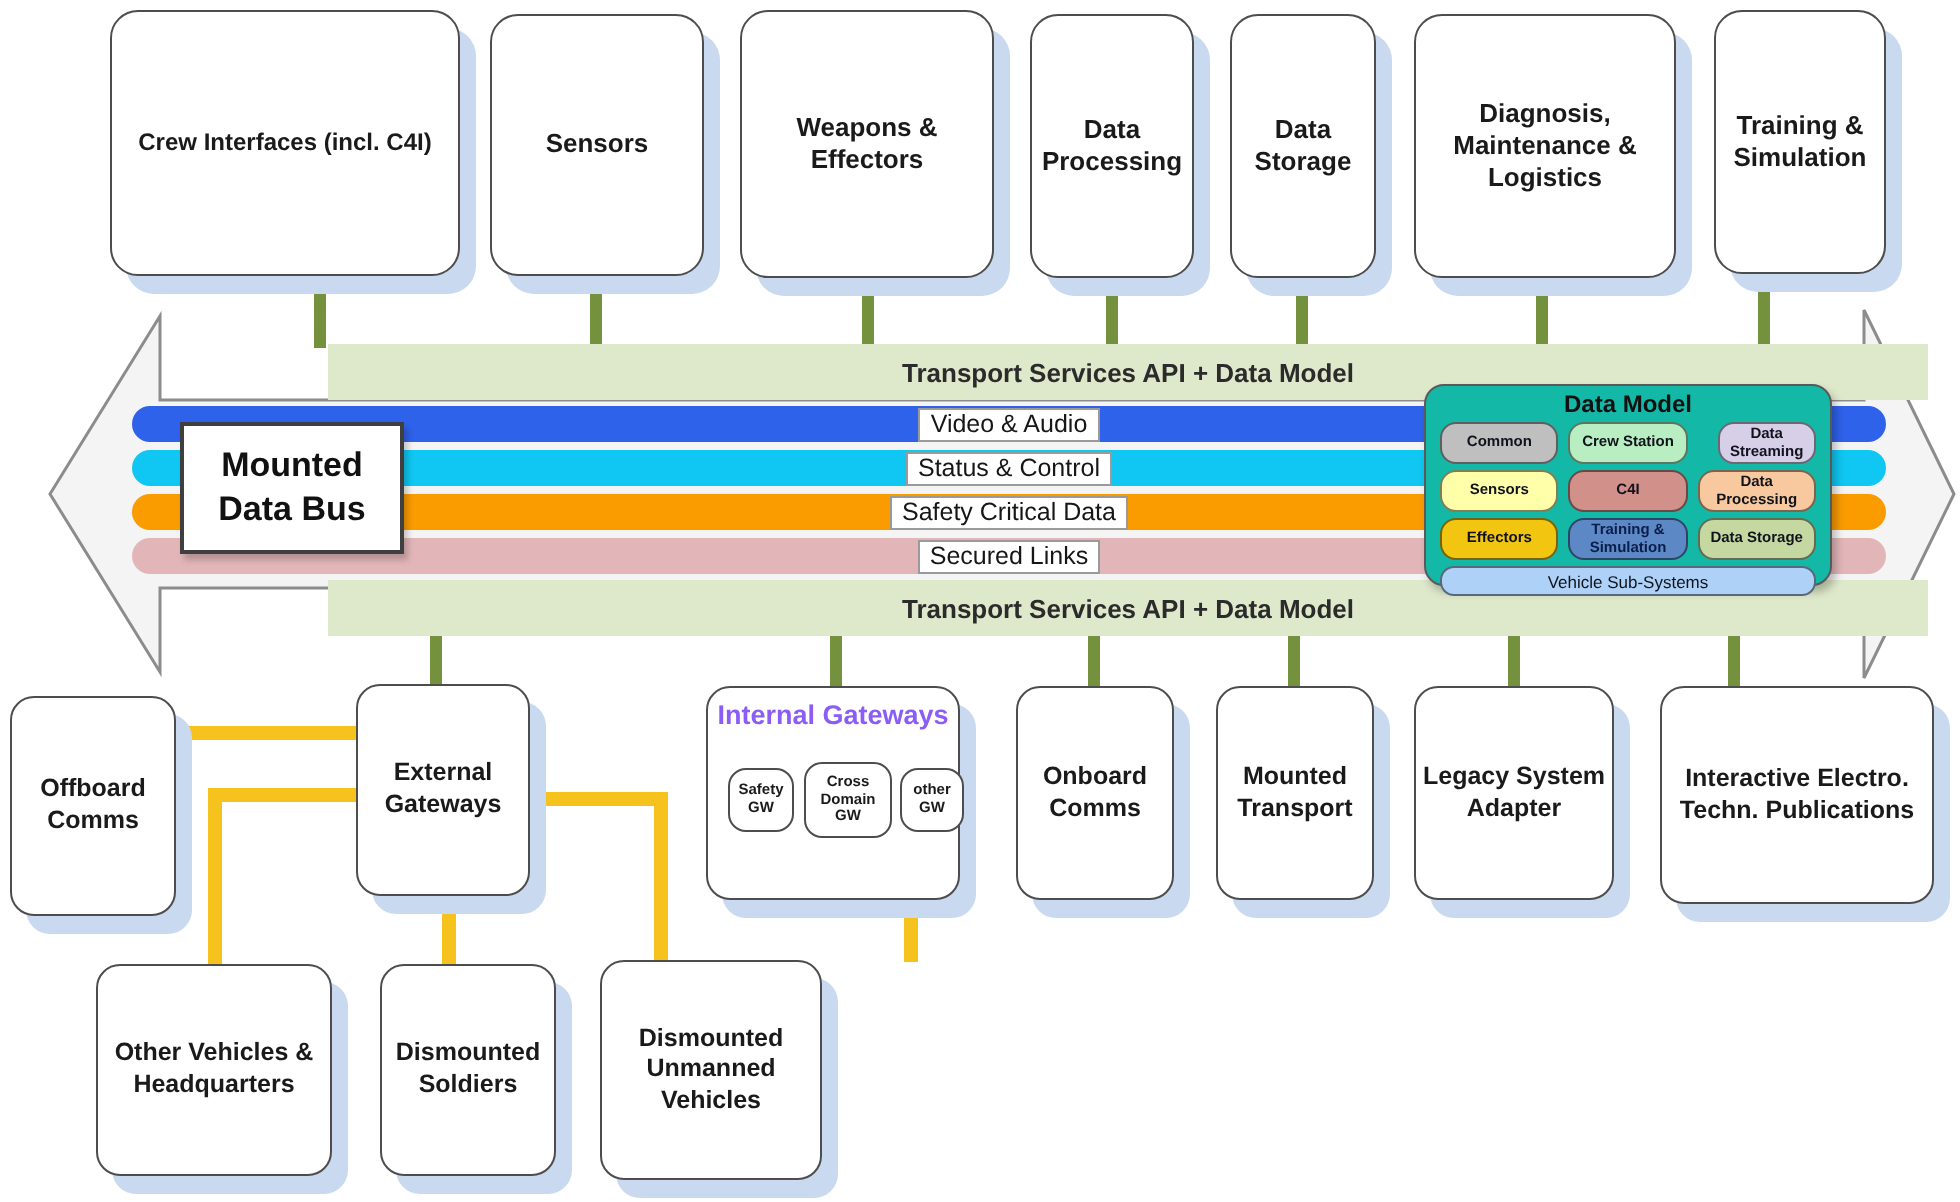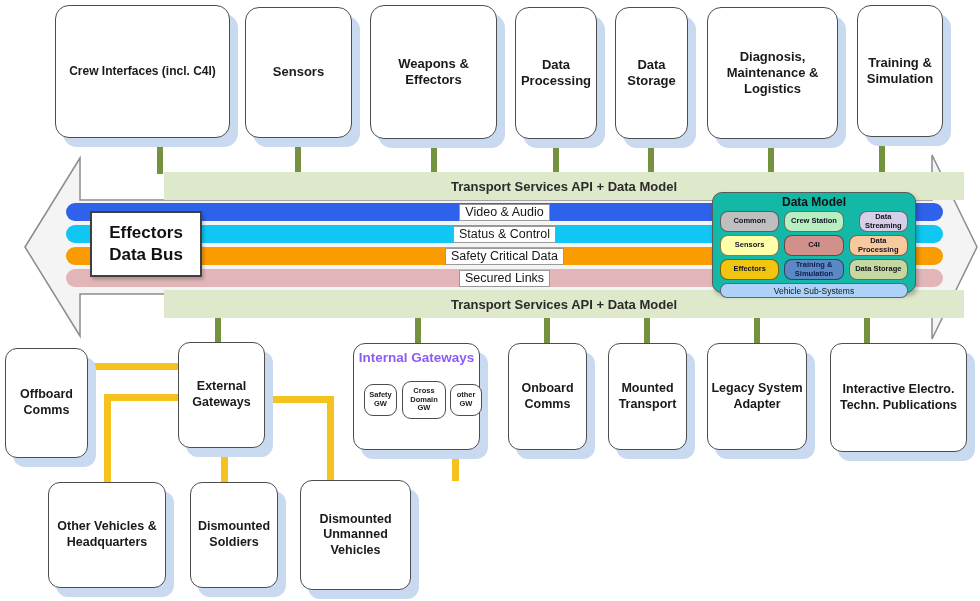--- a/index.html
+++ b/index.html
@@ -86,21 +86,21 @@
   <div class="channel" style="top: 225px; background: rgb(15, 199, 242);">
     <span class="chlabel">Status &amp; Control</span>
   </div>
   <div class="channel" style="top: 247px; background: rgb(250, 155, 0);">
     <span class="chlabel">Safety Critical Data</span>
   </div>
   <div class="channel" style="top: 269px; background: rgb(226, 182, 184);">
     <span class="chlabel">Secured Links</span>
   </div>
 
-  <div class="sdb">Effectors Data Bus</div>
+  <div class="sdb">Mounted Data Bus</div>
 
   <div class="dm">
     <div class="dm-title">Data Model</div>
     <div class="dm-grid">
       <div class="dm-chip" style="background: rgb(191, 191, 191);">Common</div>
       <div class="dm-chip" style="background: rgb(185, 238, 194);">Crew Station</div>
       <div class="dm-chip" style="background: rgb(214, 207, 231); margin-left: 10px;">Data Streaming</div>
       <div class="dm-chip" style="background: rgb(255, 255, 170);">Sensors</div>
       <div class="dm-chip" style="background: rgb(210, 144, 139);">C4I</div>
       <div class="dm-chip" style="background: rgb(248, 201, 158);">Data Processing</div>

